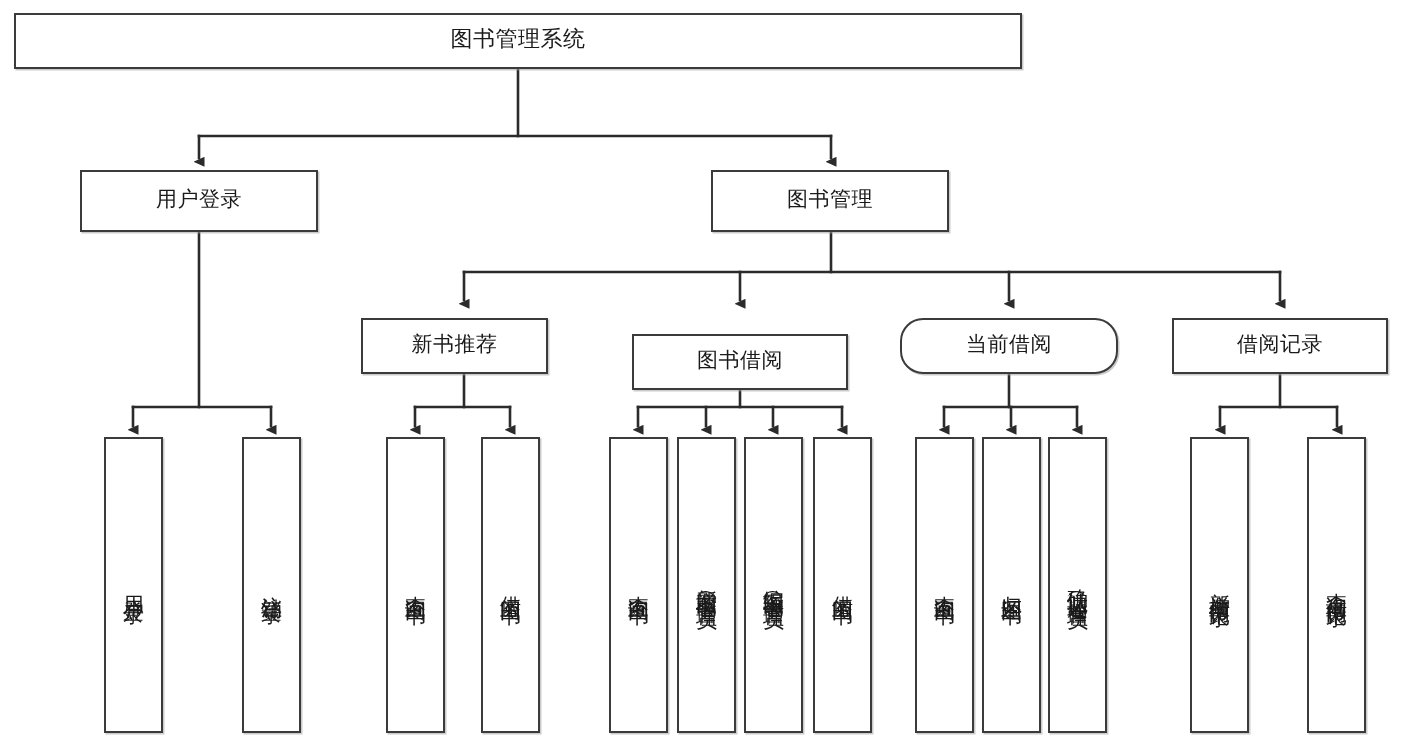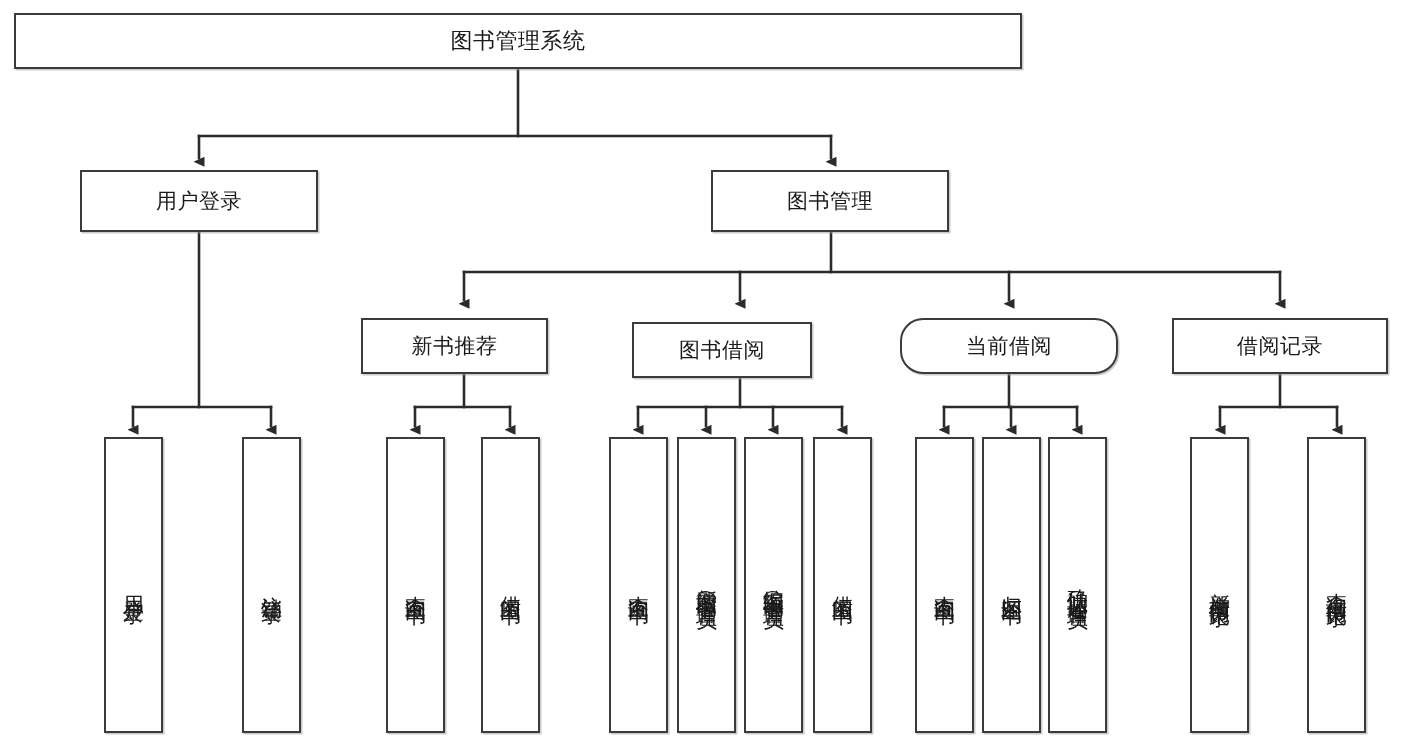--- a/index.html
+++ b/index.html
@@ -39,20 +39,21 @@
   .node .lbl {
     display: block;
     text-align: center;
     line-height: 1.18;
     letter-spacing: 0.5px;
   }
   
   .node.horiz .lbl {
     font-size: 21px;
     white-space: nowrap;
+    font-family: Liberation Mono, monospace;
   }
   .node.root .lbl { font-size: 22px; }
   
   .node.vert {
     align-items: center;
     justify-content: center;
     padding: 4px 0;
   }
   .node.vert .lbl {
     writing-mode: vertical-rl;
@@ -137,21 +138,21 @@
   <div class="node horiz" style="left:80px; top:170px; width:238px; height:62px;">
     <span class="lbl">用户登录</span>
   </div>
   <div class="node horiz" style="left:711px; top:170px; width:238px; height:62px;">
     <span class="lbl">图书管理</span>
   </div>
 
   <div class="node horiz" style="left:361px; top:318px; width:187px; height:56px;">
     <span class="lbl">新书推荐</span>
   </div>
-  <div class="node horiz" style="left:632px; top:322px; width:180px; height:56px;">
+  <div class="node horiz" style="left:632px; top:334px; width:216px; height:56px;">
     <span class="lbl">图书借阅</span>
   </div>
   <div class="node horiz" style="left:900px; top:318px; width:218px; height:56px;border-radius:23px;">
     <span class="lbl">当前借阅</span>
   </div>
   <div class="node horiz" style="left:1172px; top:318px; width:216px; height:56px;">
     <span class="lbl">借阅记录</span>
   </div>
 
   <div class="node vert" style="left:104px; top:437px; width:59px; height:296px;">

